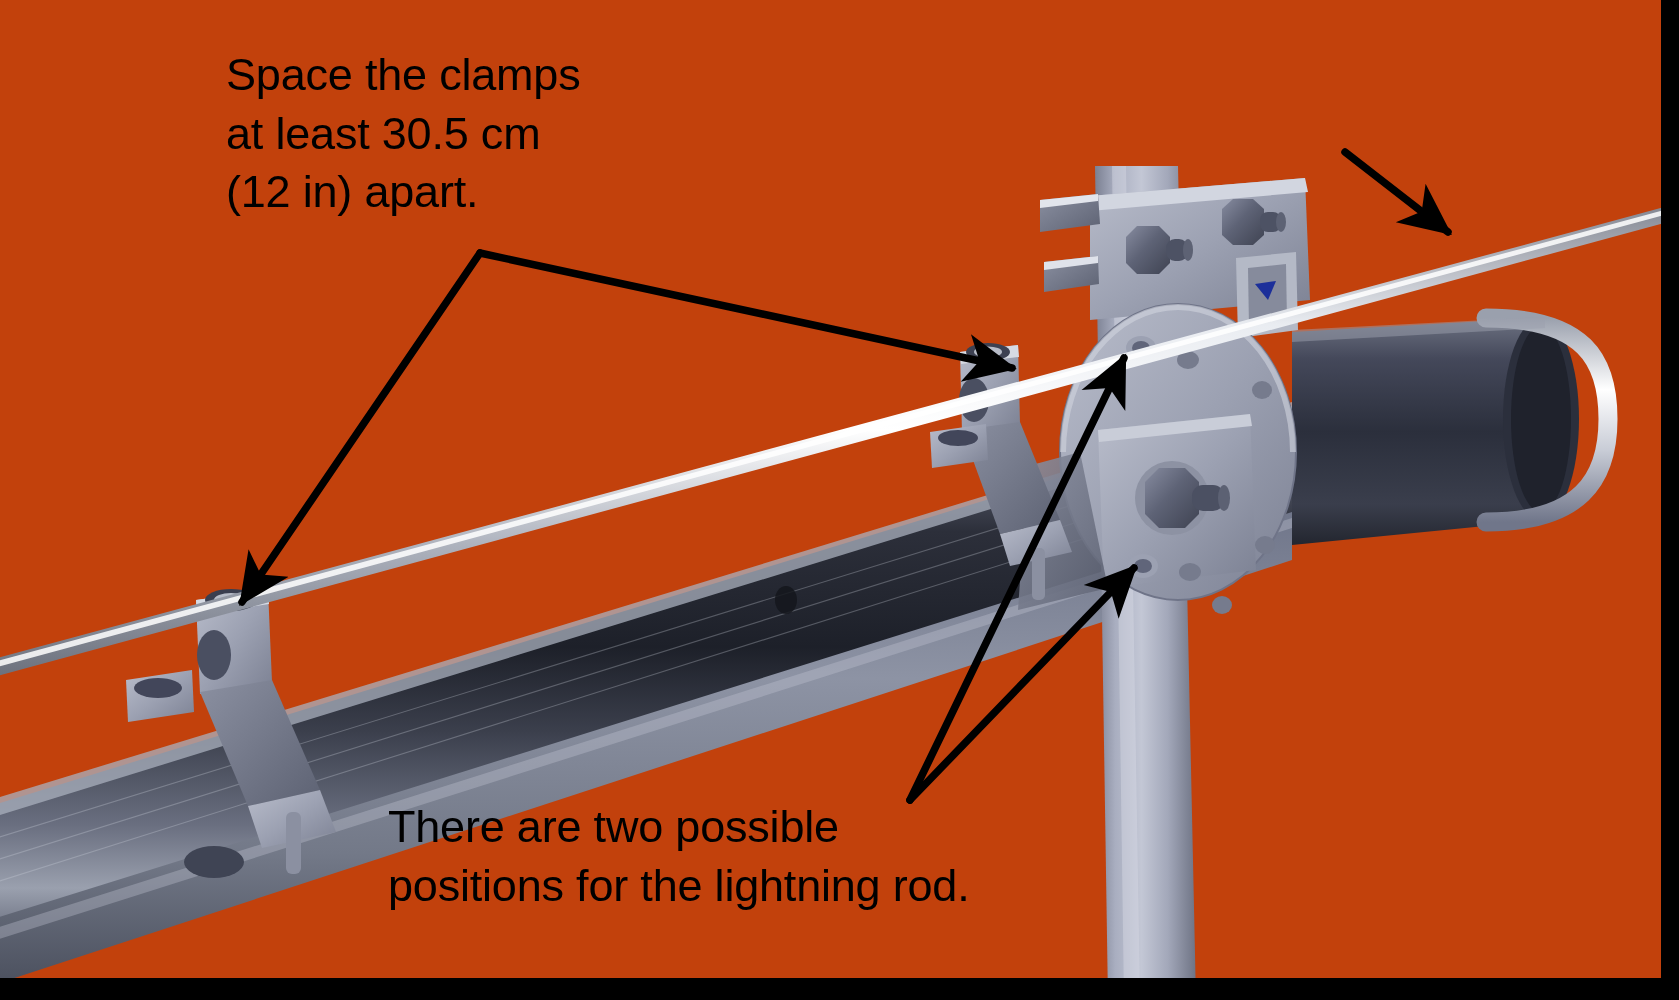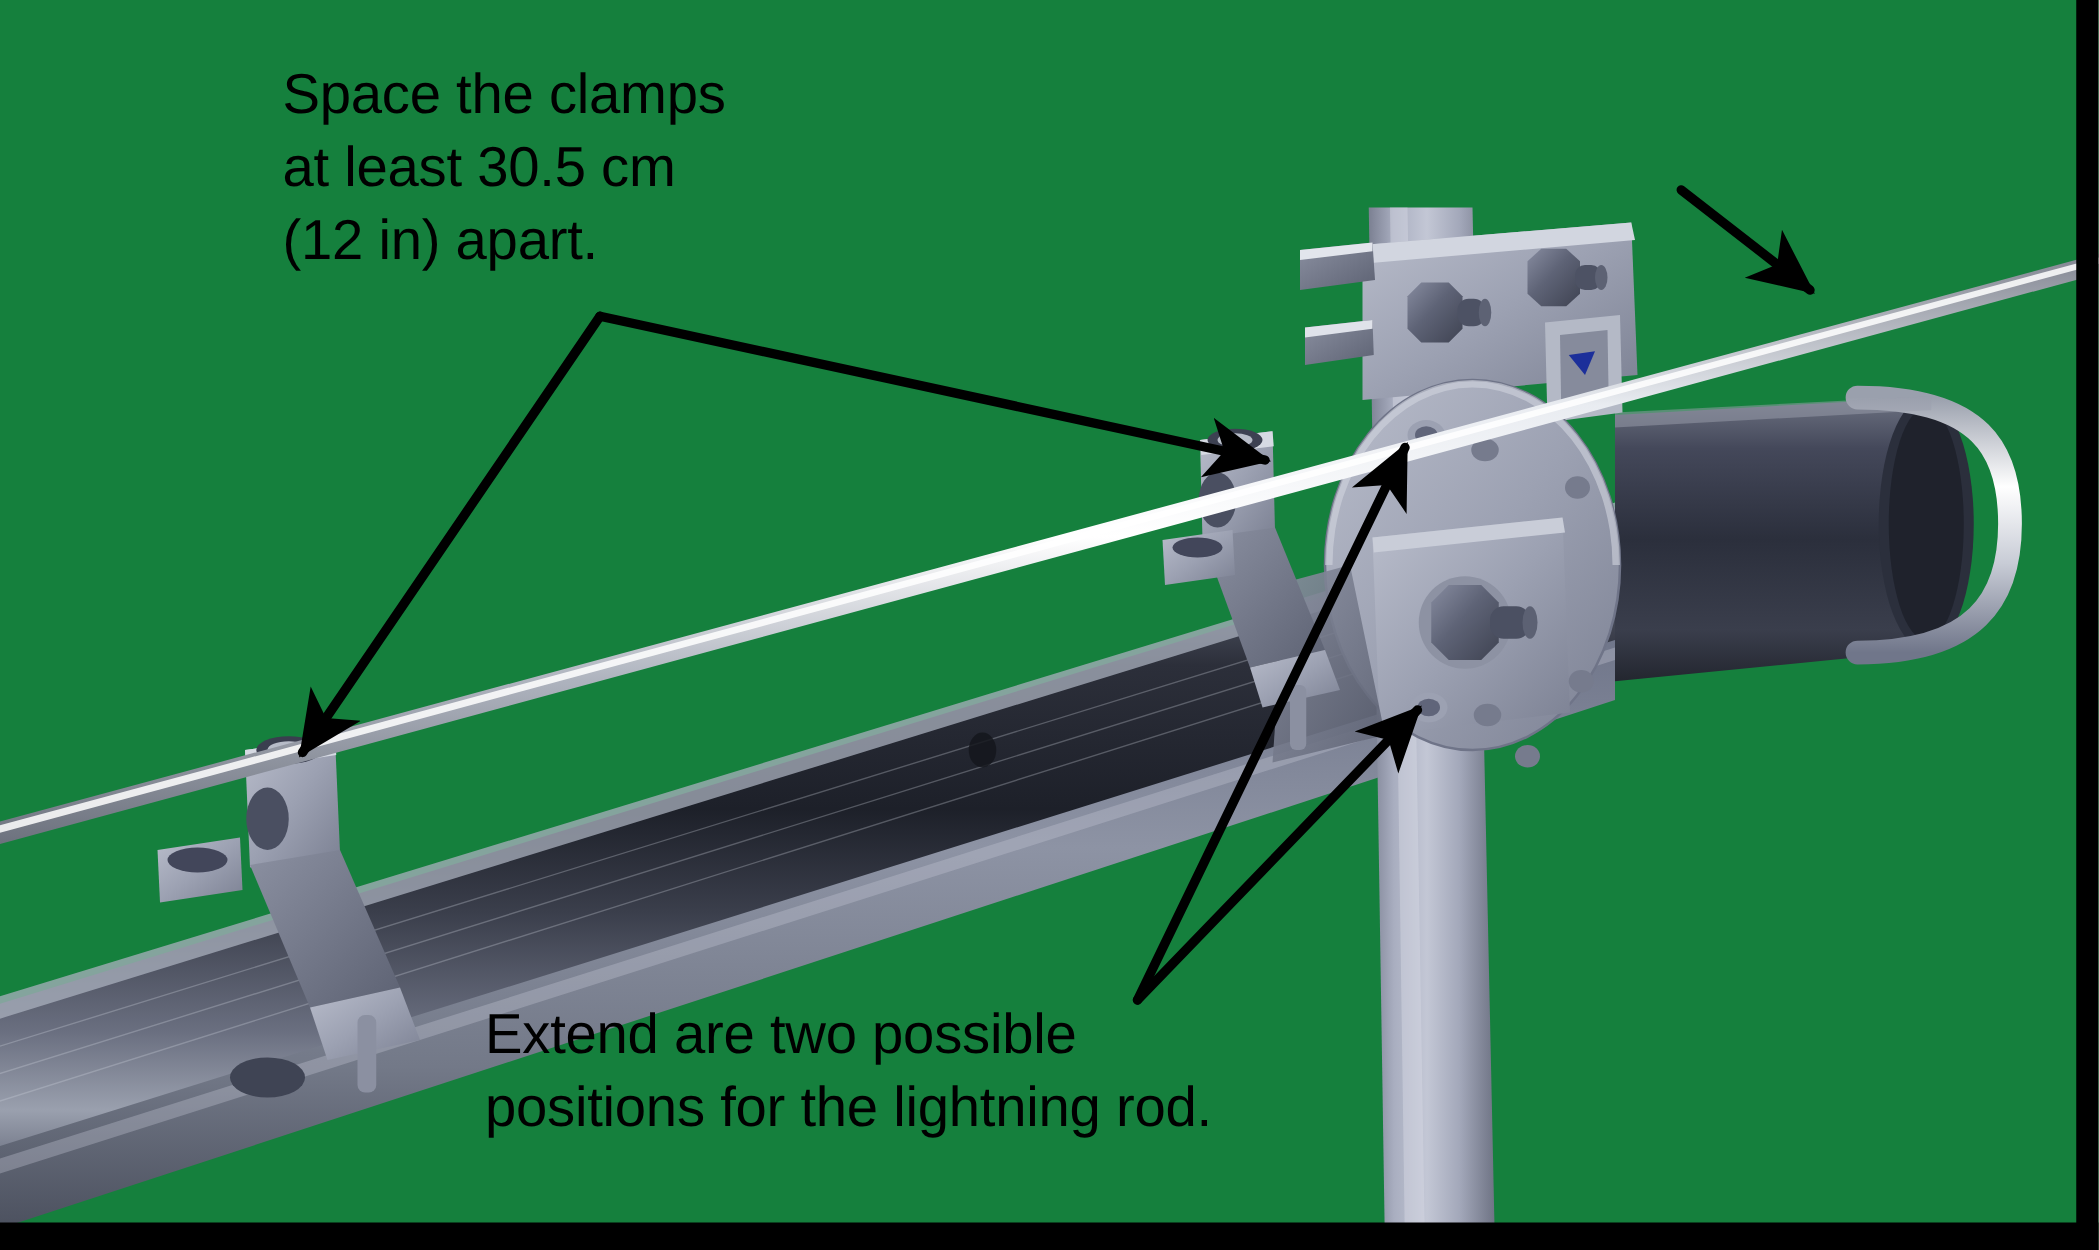--- a/index.html
+++ b/index.html
@@ -1,17 +1,17 @@
 <!DOCTYPE html>
 <html><head>
 <meta charset="utf-8">
 <style>
   html,body{margin:0;padding:0;background:#fff;}
   body{font-family:"Liberation Sans",sans-serif;}
-  #stage{position:relative;width:1679px;height:1000px;background:#15803d;overflow:hidden;}
+  #stage{position:relative;width:1679px;height:1000px;background:#c2410c;overflow:hidden;}
   #art{position:absolute;left:0;top:0;width:1679px;height:1000px;}
   .callout{
     position:absolute;
     font-family:"Liberation Sans",sans-serif;
     font-size:45px;
     line-height:1.30;
     color:#000;
     white-space:pre;
     letter-spacing:-0.2px;
   }
@@ -224,16 +224,16 @@
 
     <rect x="0" y="978" width="1679" height="22" fill="#000"></rect>
     <rect x="1661" y="0" width="18" height="1000" fill="#000"></rect>
   </svg>
 
   <div class="callout" id="callout-clamp-spacing">Space the clamps
 at least 30.5 cm
 (12 in) apart.</div>
 
 
-  <div class="callout" id="callout-rod-positions">Extend are two possible
+  <div class="callout" id="callout-rod-positions">There are two possible
 positions for the lightning rod.</div>
 
 </div>
 
 </body></html>

